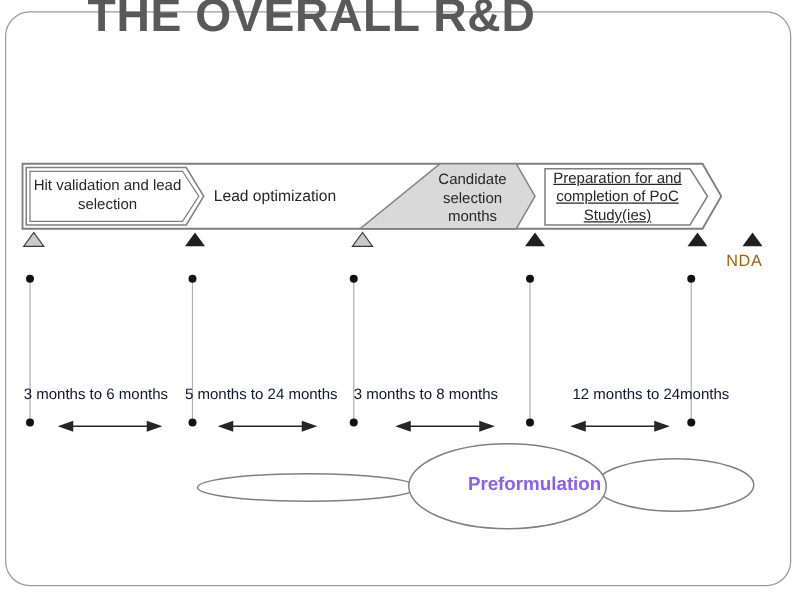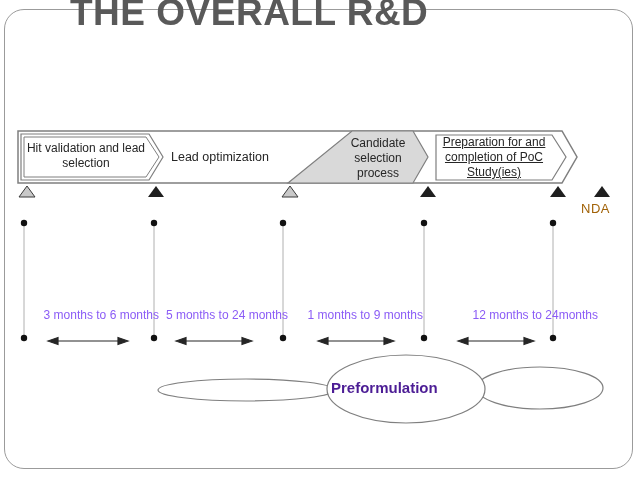--- a/index.html
+++ b/index.html
@@ -35,34 +35,34 @@
   .txt {
     position: absolute;
     color: #262626;
     font-size: 12px;
     line-height: 15px;
   }
   .stage-label { text-align: center; }
   #stage2-label { font-size: 12.5px; white-space: nowrap; }
   .duration-label {
     top: 308px; width: 140px;
-    text-align: right;
-    color: #8b5cf6;
+    text-align: left;
+    color: #0f172a;
     white-space: nowrap;
   }
   #nda-label {
     color: #a16207;
     font-size: 13px;
     letter-spacing: 0.5px;
   }
   #preformulation-label {
     font-weight: bold;
     font-size: 15px;
-    color: #4c1d95;
-    text-align: left;
+    color: #8b5cf6;
+    text-align: right;
     width: 150px;
   }
 </style>
 </head>
 <body>
 
 <div id="slide">
 
   <div id="slide-border"></div>
 
@@ -128,26 +128,26 @@
 
     <ellipse cx="246" cy="390" rx="88" ry="11" fill="#ffffff" stroke="#7f7f7f" stroke-width="1.2"></ellipse>
     <ellipse cx="540" cy="388" rx="63" ry="21" fill="#ffffff" stroke="#7f7f7f" stroke-width="1.2"></ellipse>
     <ellipse cx="406" cy="389" rx="79" ry="34" fill="#ffffff" stroke="#7f7f7f" stroke-width="1.2"></ellipse>
   </svg>
 
   <div class="txt" id="stage2-label" style="left:171px; top:150px;">Lead optimization</div>
 
   <div class="txt stage-label" style="left:22px; top:141px; width:128px;">Hit validation and lead selection</div>
 
-  <div class="txt stage-label" style="left:336px; top:136px; width:84px;">Candidate selection process</div>
+  <div class="txt stage-label" style="left:336px; top:136px; width:84px;">Candidate selection months</div>
 
   <div class="txt stage-label" style="left:437px; top:135px; width:114px;text-decoration:underline;">Preparation for and completion of PoC Study(ies)</div>
 
   <div class="txt" id="nda-label" style="left:581px; top:201px;">NDA</div>
 
   <div class="txt duration-label" style="left:19px;">3 months to 6 months</div>
   <div class="txt duration-label" style="left:148px;">5 months to 24 months</div>
-  <div class="txt duration-label" style="left:283px;">1 months to 9 months</div>
+  <div class="txt duration-label" style="left:283px;">3 months to 8 months</div>
   <div class="txt duration-label" style="left:418px;margin-left:40px;">12 months to 24months</div>
 
   <div class="txt" id="preformulation-label" style="left:331px; top:380px;">Preformulation</div>
 
 </div>
 
 </body></html>

